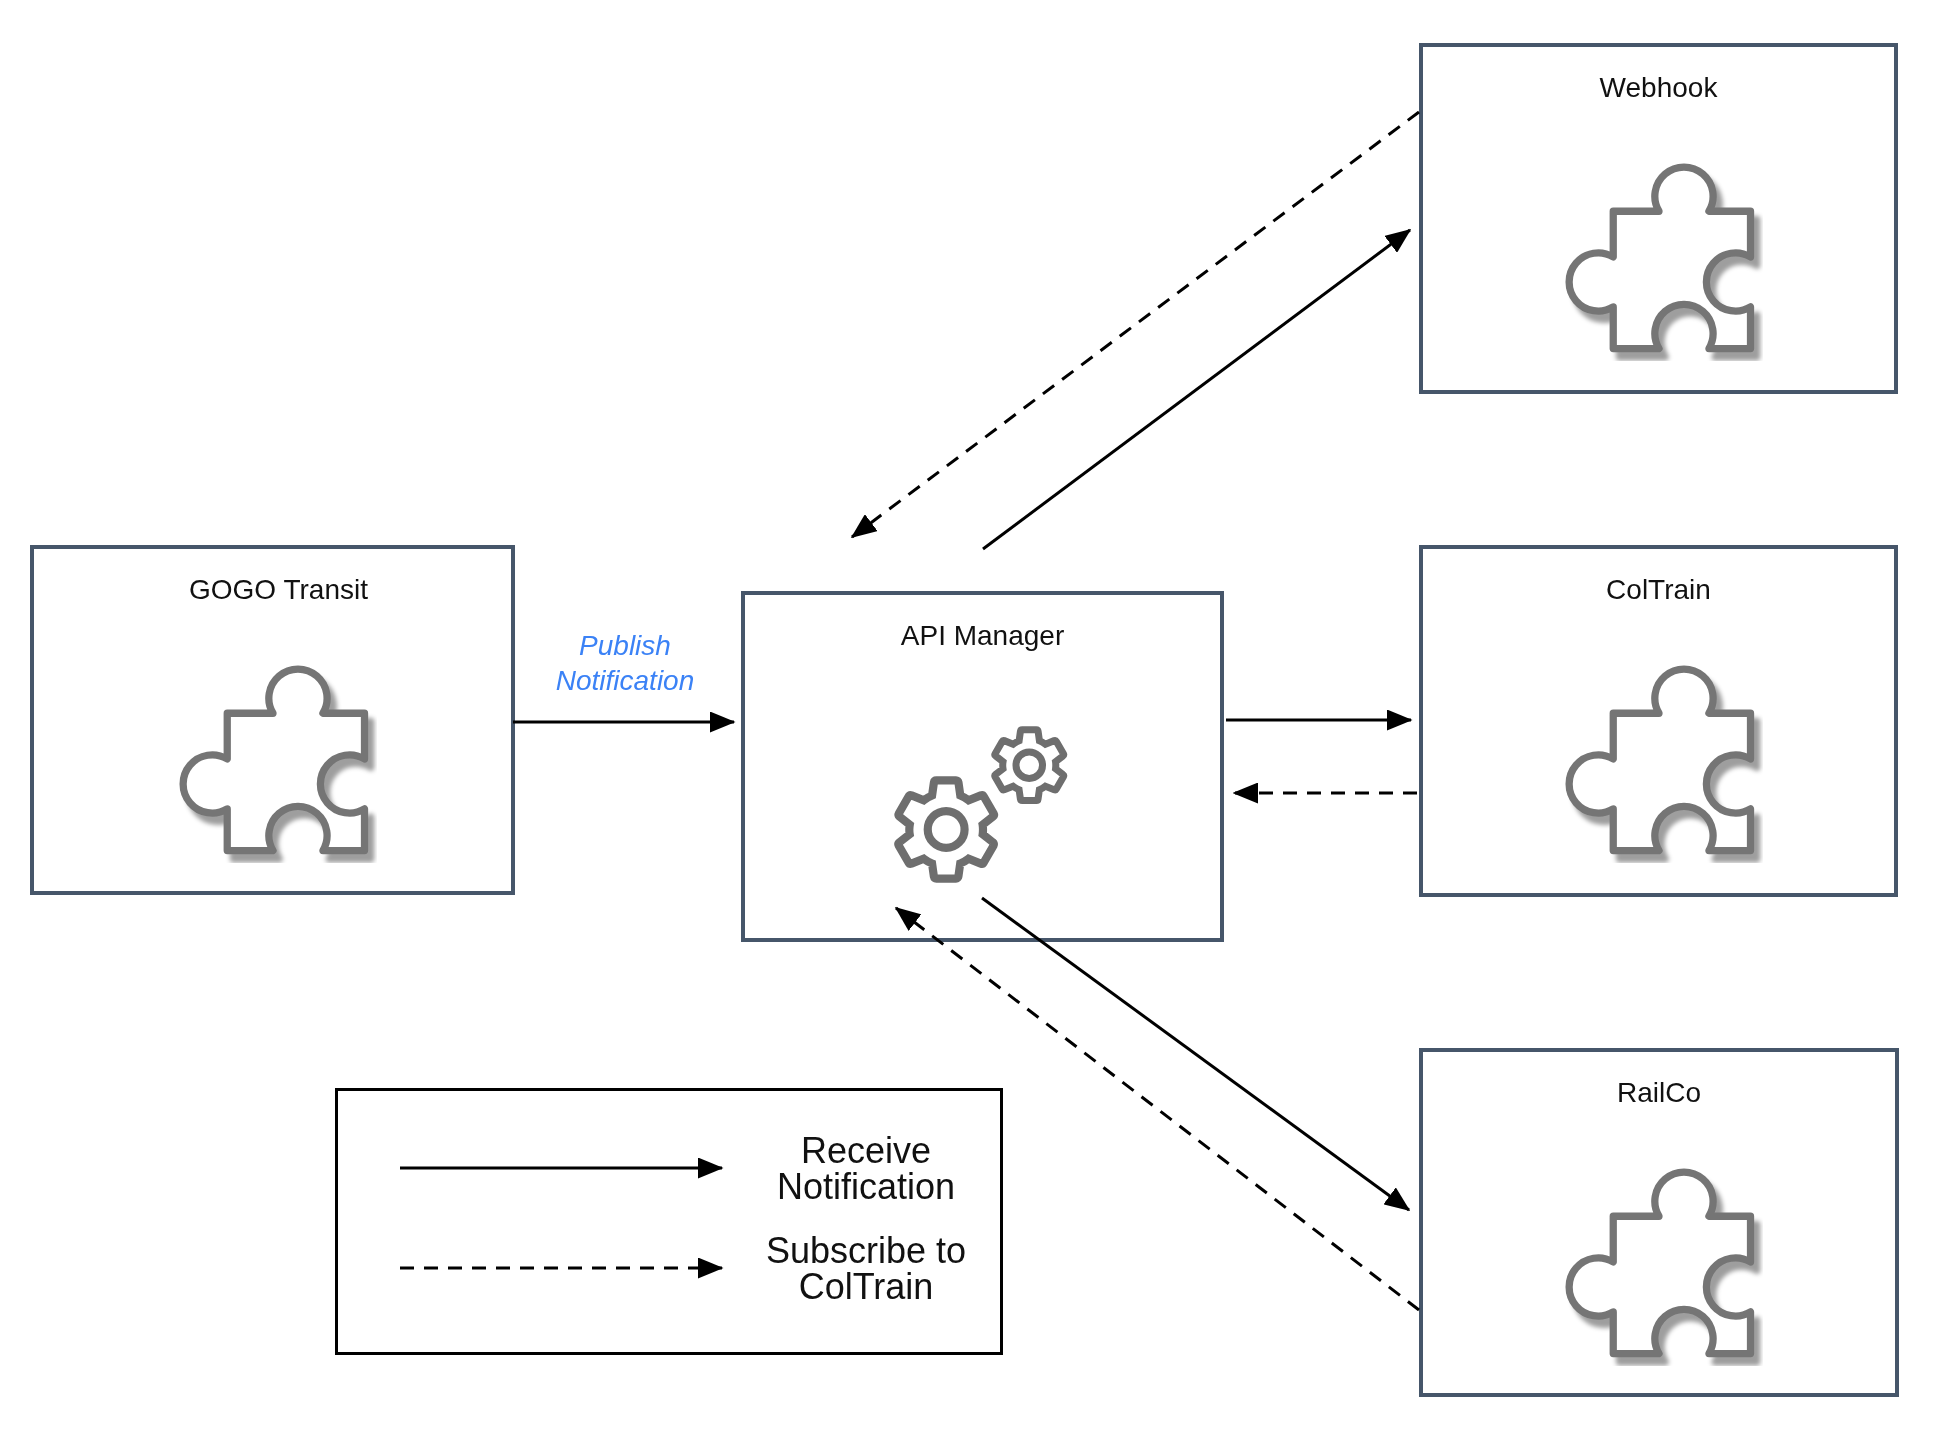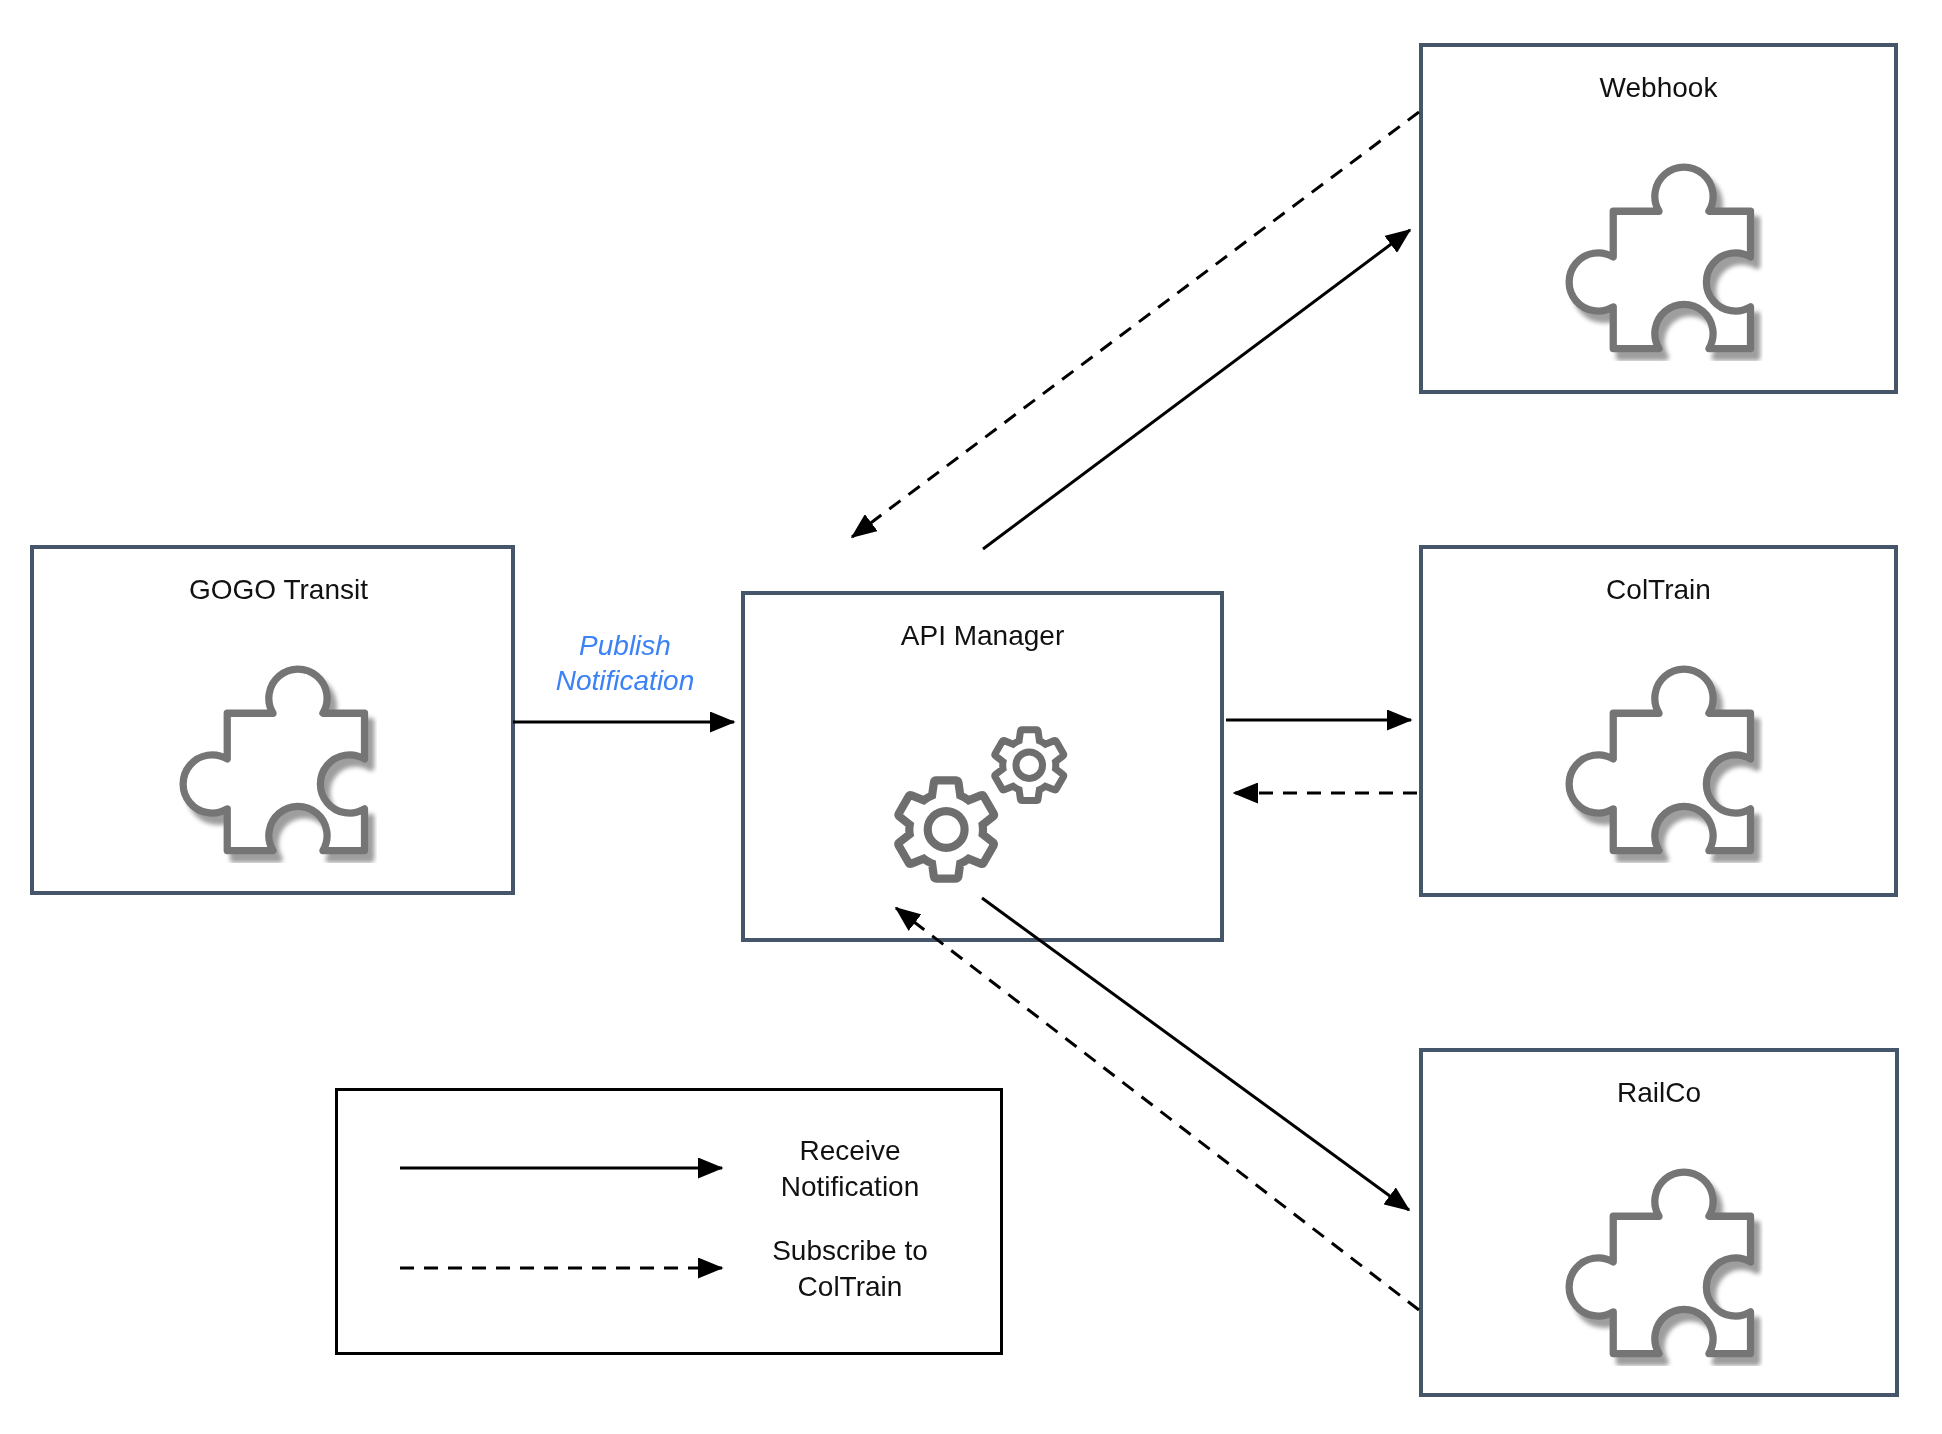--- a/index.html
+++ b/index.html
@@ -45,22 +45,22 @@
     text-align:center;font-size:28px;line-height:35px;color:#3b82f6;font-style:italic;
   }
   .legend{
     position:absolute;
     left:335px;top:1088px;width:668px;height:267px;
     box-sizing:border-box;
     border:3px solid #000000;
     background:transparent;
   }
   .legend-text{
-    position:absolute;left:376px;width:272px;
-    text-align:center;font-size:28px;line-height:36px;color:#111;
+    position:absolute;left:392px;width:272px;
+    text-align:center;font-size:36px;line-height:36px;color:#111;
   }
   .legend-text.receive{top:42px;}
   .legend-text.subscribe{top:142px;}
   .edges{
     position:absolute;left:0;top:0;
     pointer-events:none;
   }
 </style>
 </head>
 <body>

